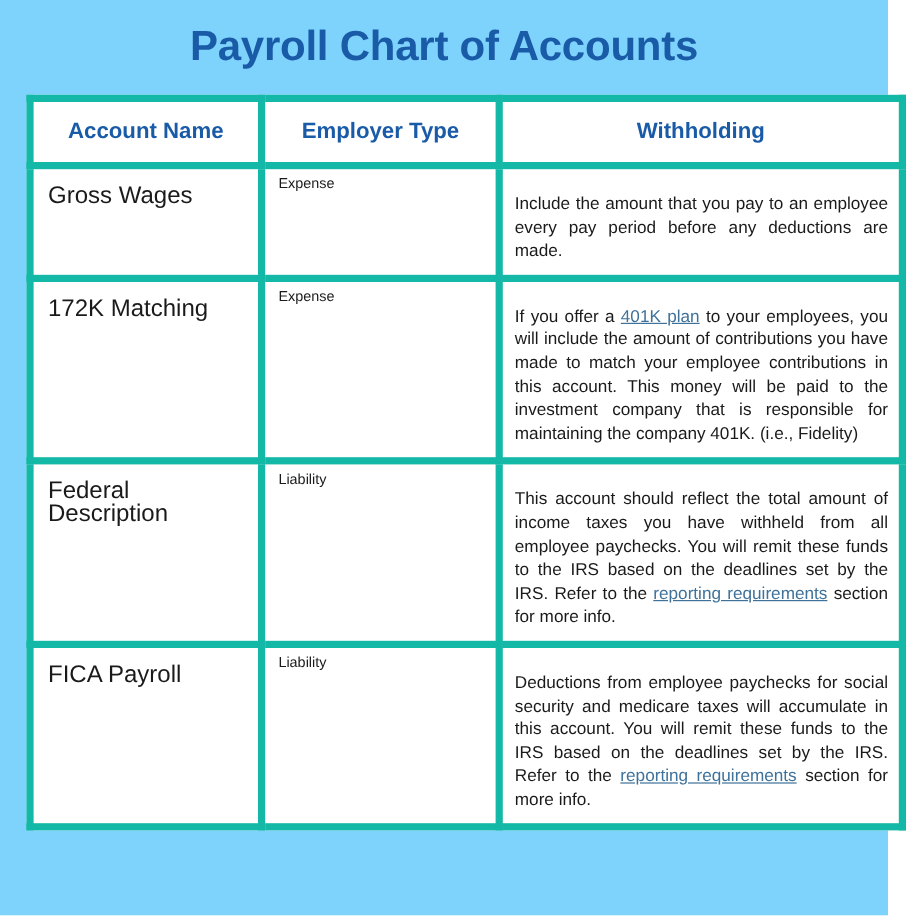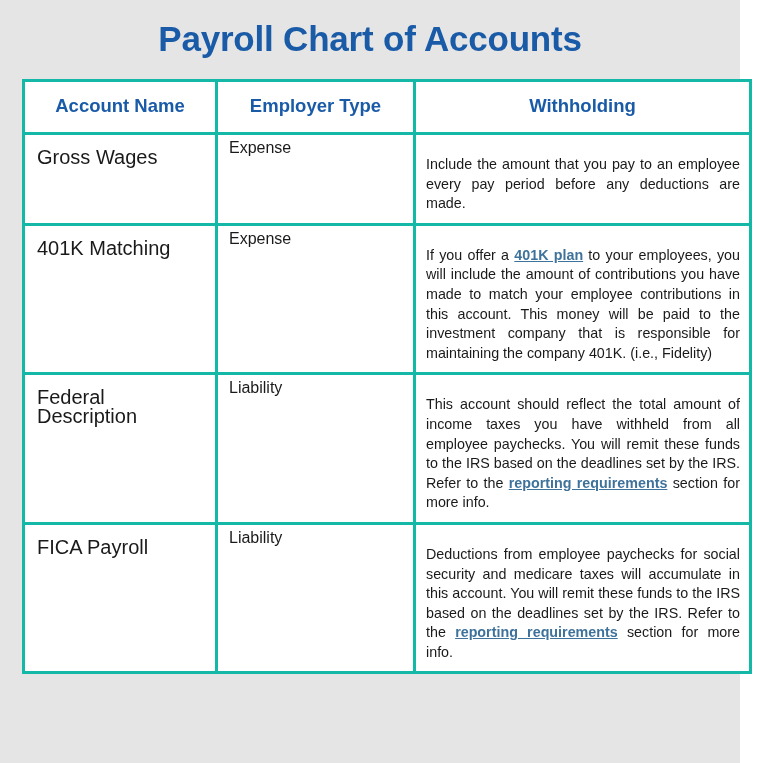--- a/index.html
+++ b/index.html
@@ -12,21 +12,21 @@
     height: 763px;
     font-family: "Liberation Sans", sans-serif;
     color: #1a1a1a;
     overflow: hidden;
   }
 
   .page {
     position: relative;
     width: 740px;
     height: 763px;
-    background: #e5e5e5;
+    background: #7dd3fc;
     box-sizing: border-box;
   }
 
   .page-title {
     text-align: center;
     font-size: 35px;
     font-weight: bold;
     color: #1a5ba8;
     letter-spacing: -0.2px;
     margin: 0;
@@ -48,60 +48,59 @@
     table-layout: fixed;
     background: #ffffff;
   }
 
   table.coa col.c-name { width: 193px; }
   table.coa col.c-type { width: 198px; }
   table.coa col.c-desc { width: 336px; }
 
   table.coa th,
   table.coa td {
-    border: 3px solid #14b8a6;
+    border: 6px solid #14b8a6;
     vertical-align: top;
     background: #ffffff;
   }
 
   table.coa thead th {
     text-align: center;
     color: #1a5ba8;
     font-weight: bold;
     font-size: 18.5px;
     padding: 13px 4px 15px 4px;
     line-height: 22px;
   }
 
   td.cell-name {
     font-size: 20px;
     line-height: 19px;
     padding: 13px 6px 9px 12px;
   }
 
   td.cell-type {
-    font-size: 16px;
+    font-size: 12px;
     line-height: 19px;
     padding: 3px 6px 9px 11px;
   }
 
   td.cell-desc {
     font-size: 14.3px;
     line-height: 19.6px;
     padding: 20px 9px 9px 10px;
     text-align: justify;
     text-justify: inter-word;
     hyphens: none;
   }
 
   td.cell-desc .lnk {
     color: #3f729b;
     text-decoration: underline;
     cursor: pointer;
-    font-weight: bold;
   }
 
   .nowrap-name { white-space: pre-line; }
 </style>
 </head>
 <body>
 
 <div class="page">
 
   <h1 class="page-title">Payroll Chart of Accounts</h1>
@@ -120,21 +119,21 @@
           <th>Withholding</th>
         </tr>
       </thead>
       <tbody id="table-body">
           <tr>
             <td class="cell-name nowrap-name">Gross Wages</td>
             <td class="cell-type">Expense</td>
             <td class="cell-desc"><span>Include the amount that you pay to an employee every pay period before any deductions are made.</span></td>
           </tr>
           <tr>
-            <td class="cell-name nowrap-name">401K Matching</td>
+            <td class="cell-name nowrap-name">172K Matching</td>
             <td class="cell-type">Expense</td>
             <td class="cell-desc"><span>If you offer a </span><span class="lnk">401K plan</span><span> to your employees, you will include the amount of contributions you have made to match your employee contributions in this account. This money will be paid to the investment company that is responsible for maintaining the company 401K. (i.e., Fidelity)</span></td>
           </tr>
           <tr>
             <td class="cell-name nowrap-name">Federal Description</td>
             <td class="cell-type">Liability</td>
             <td class="cell-desc"><span>This account should reflect the total amount of income taxes you have withheld from all employee paychecks. You will remit these funds to the IRS based on the deadlines set by the IRS. Refer to the </span><span class="lnk">reporting requirements</span><span> section for more info.</span></td>
           </tr>
           <tr>
             <td class="cell-name nowrap-name">FICA Payroll</td>

